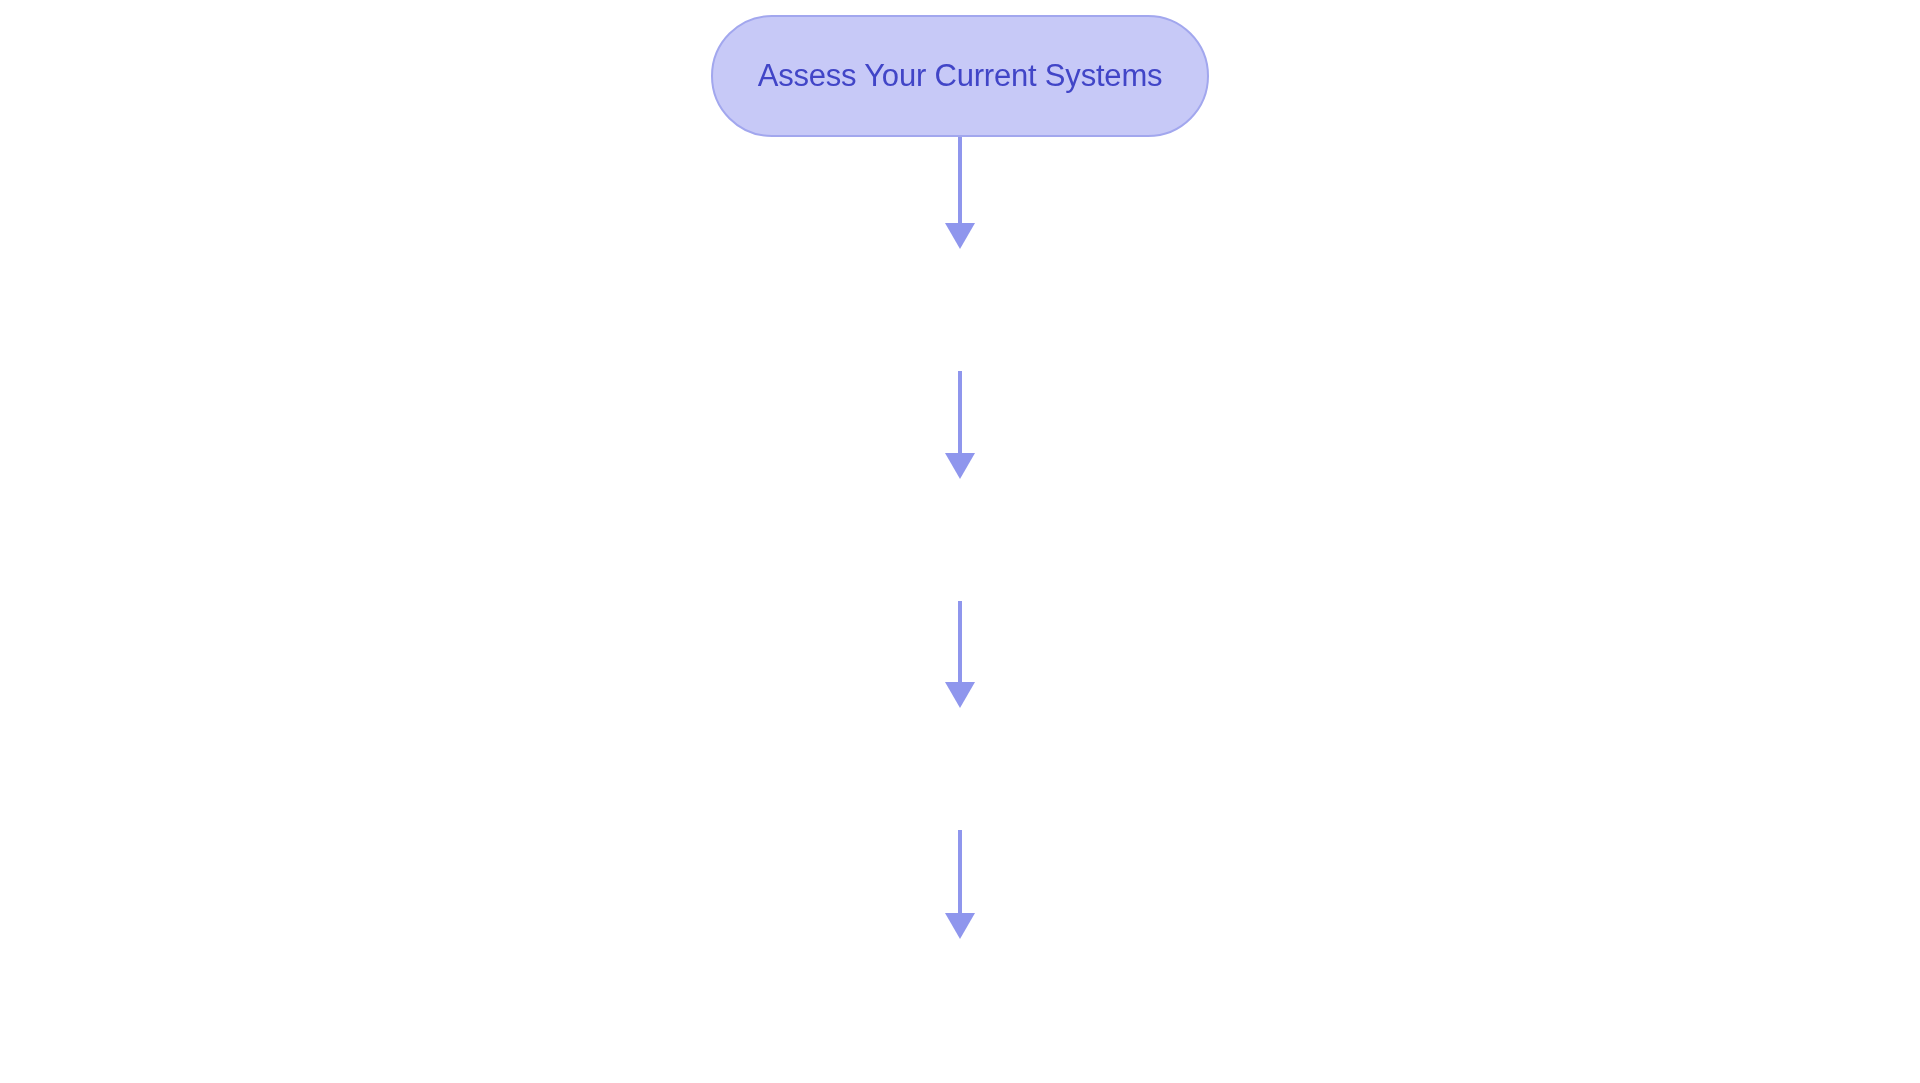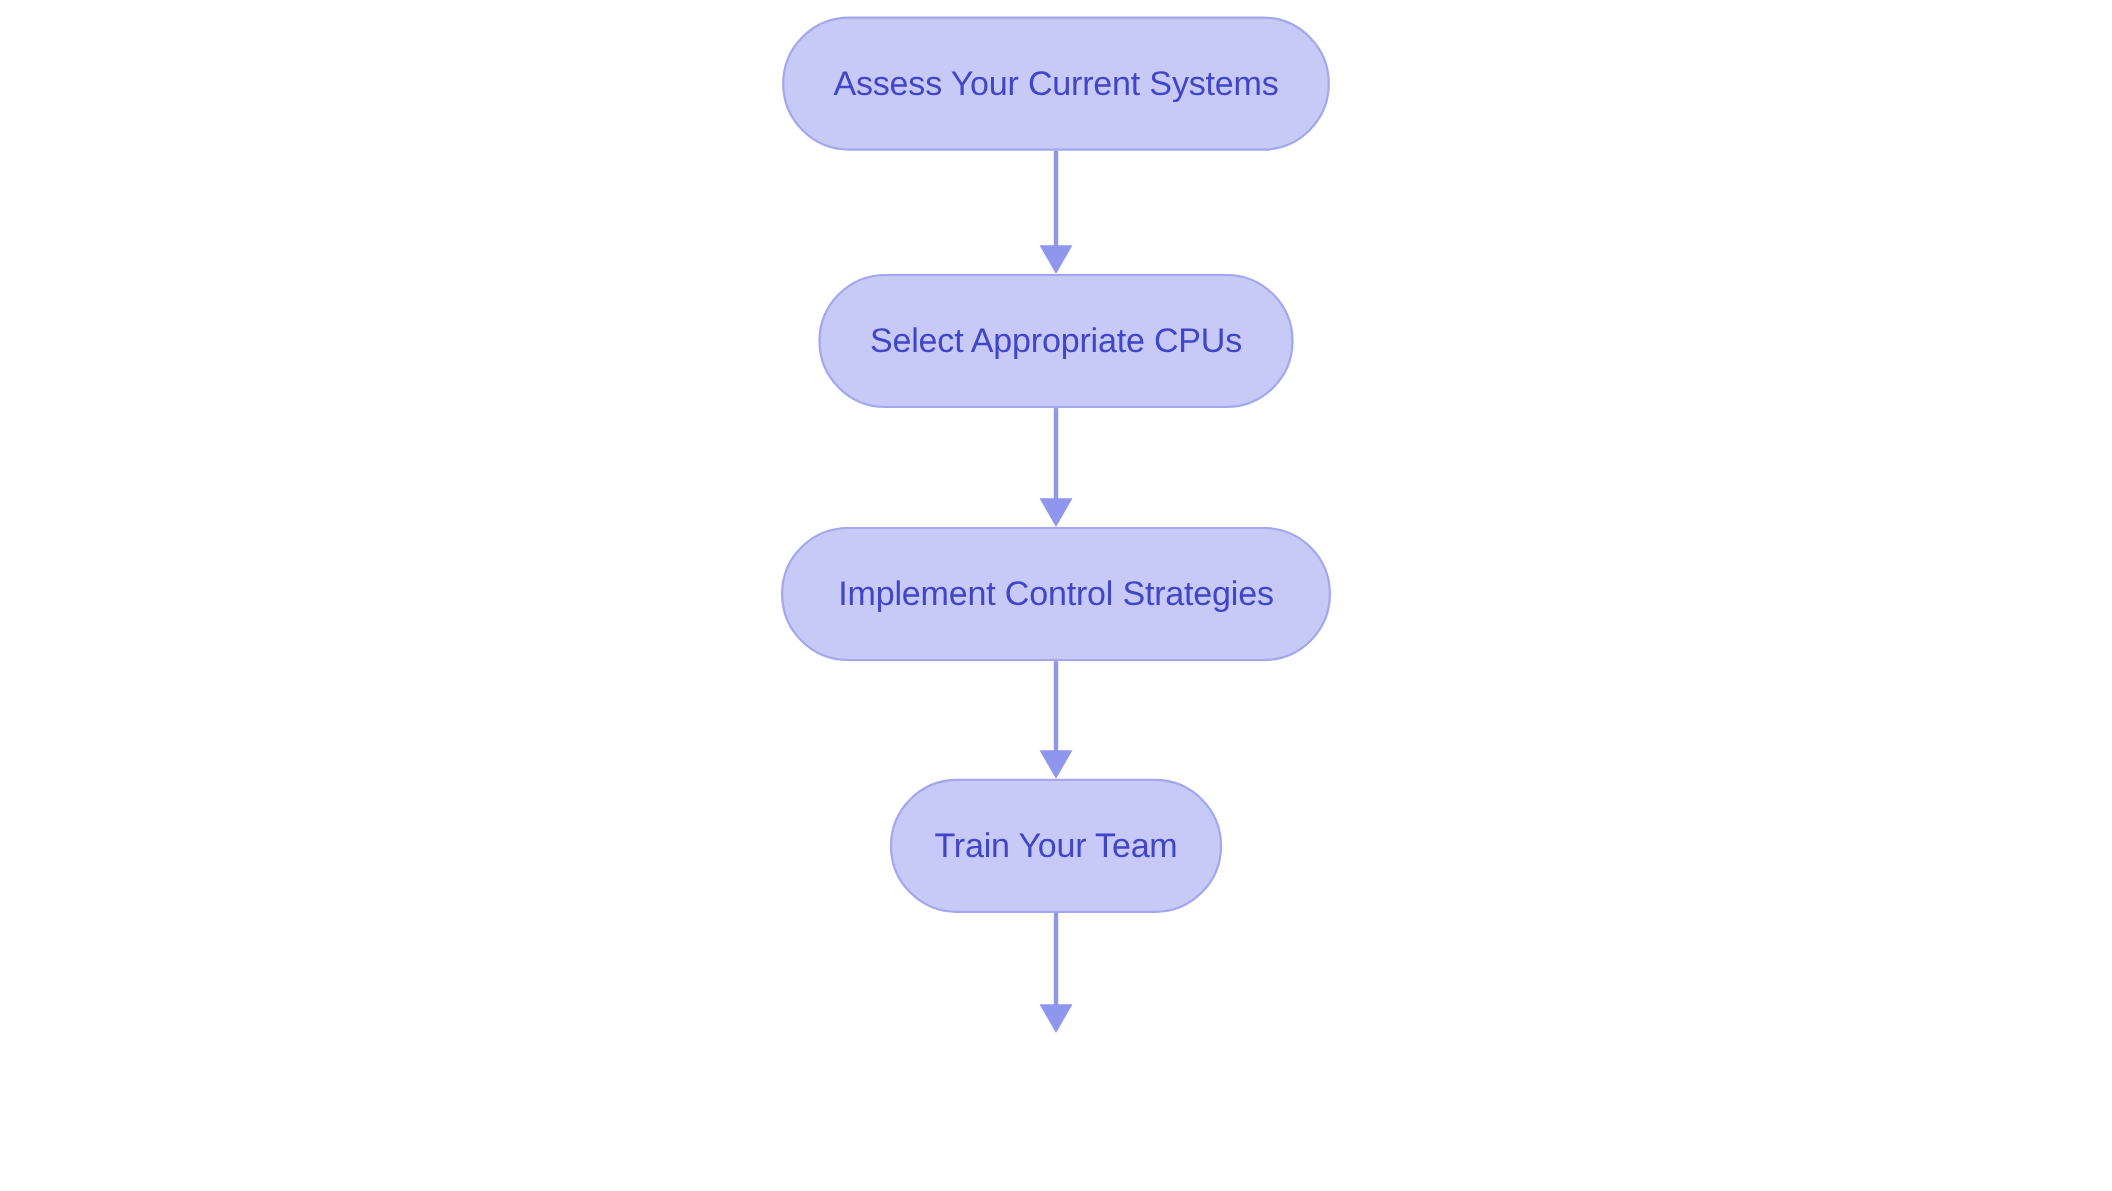--- a/index.html
+++ b/index.html
@@ -79,41 +79,32 @@
 
   <div class="flow-node node-1">
     <span class="label">Assess Your Current Systems</span>
   </div>
 
   <div class="arrow arrow-1">
     <div class="shaft"></div>
     <div class="head"></div>
   </div>
 
-  <div class="flow-node node-2">
-    <span class="label">Select Appropriate CPUs</span>
-  </div>
 
   <div class="arrow arrow-2">
     <div class="shaft"></div>
     <div class="head"></div>
   </div>
 
-  <div class="flow-node node-3">
-    <span class="label">Implement Control Strategies</span>
-  </div>
 
   <div class="arrow arrow-3">
     <div class="shaft"></div>
     <div class="head"></div>
   </div>
 
-  <div class="flow-node node-4">
-    <span class="label">Train Your Team</span>
-  </div>
 
   <div class="arrow arrow-4">
     <div class="shaft"></div>
     <div class="head"></div>
   </div>
 
 
 </div>
 
 </body></html>

